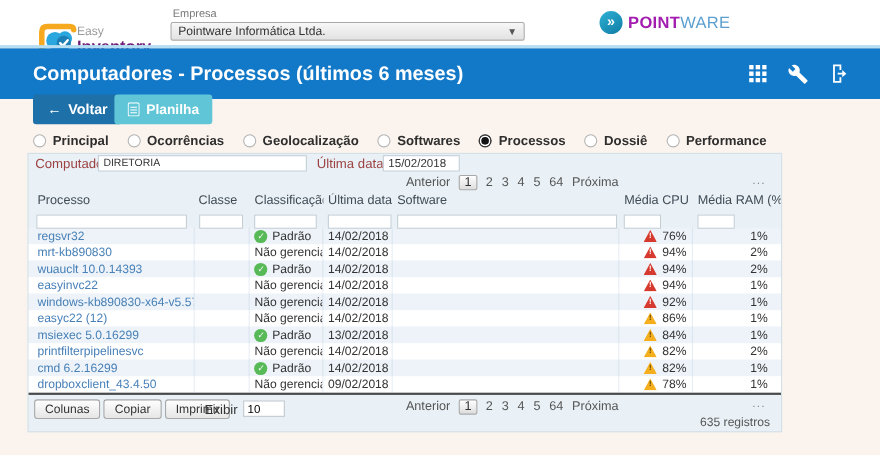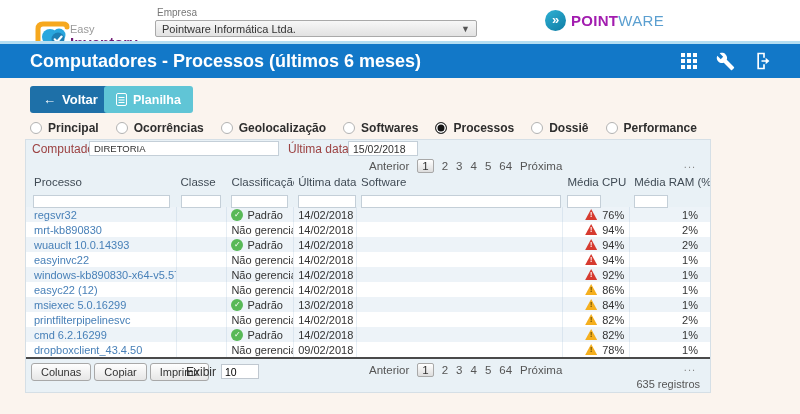--- a/index.html
+++ b/index.html
@@ -16,21 +16,21 @@
   .empresa-select { position:absolute; left:155px; top:20px; width:322px; height:17px; border:1px solid #a9a9a9; border-radius:2px; background:linear-gradient(#f7f7f7,#e2e2e2); font-size:11px; color:#333; display:flex; align-items:center; padding:0 6px; cursor:pointer; }
   .empresa-select .val { flex:1; white-space:nowrap; overflow:hidden; }
   .empresa-select .arrow { font-size:9px; color:#555; }
   .brand { position:absolute; left:545px; top:10px; display:flex; align-items:center; }
   .brand-circle { width:21px; height:21px; border-radius:50%; background:linear-gradient(145deg,#2fb1d4,#0f7ca4); color:#fff; font-weight:bold; font-size:13px; line-height:20px; text-align:center; margin-right:5px; }
   .brand-point { font-size:15px; font-weight:800; color:#a21caf; letter-spacing:.3px; }
   .brand-ware { font-size:15px; font-weight:400; color:#5b9fd0; letter-spacing:.3px; }
   .header-divider { position:absolute; top:41px; left:0; width:800px; height:3px; background:#b5def2; }
 
   
-  .title-bar { position:absolute; top:44px; left:0; width:800px; height:34px; background:#1278c8; display:flex; align-items:center; }
+  .title-bar { position:absolute; top:44px; left:0; width:800px; height:46px; background:#1278c8; display:flex; align-items:center; }
   .page-title { color:#fff; font-size:18px; font-weight:600; margin-left:30px; flex:1; }
   .title-icons { display:flex; align-items:center; gap:19px; margin-right:26px; }
   .t-icon { display:flex; align-items:center; cursor:pointer; }
 
   
   .btn-voltar { position:absolute; left:30px; top:86px; height:27px; background:#1e70a8; color:#fff; border:none; border-radius:3px; font-size:13px; font-weight:bold; padding:0 13px; display:flex; align-items:center; cursor:pointer; font-family:inherit; }
   .btn-voltar .arr { margin-right:6px; font-weight:normal; }
   .btn-planilha { position:absolute; left:104px; top:86px; height:27px; background:#60c5d6; color:#fff; border:none; border-radius:3px; font-size:12.5px; font-weight:bold; padding:0 12px; display:flex; align-items:center; cursor:pointer; font-family:inherit;text-align:center; }
   .btn-planilha svg { margin-right:6px; }
 

